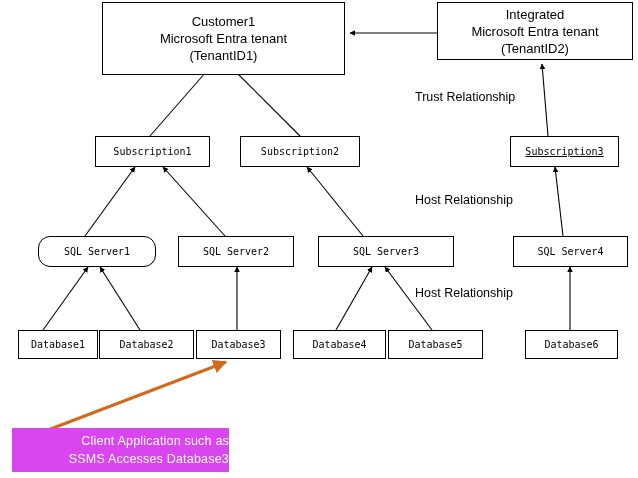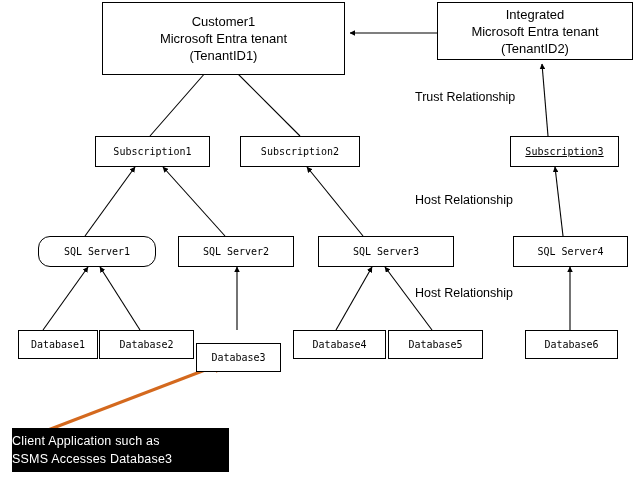--- a/index.html
+++ b/index.html
@@ -45,25 +45,25 @@
     font-size: 10px;
     line-height: 16px;
     white-space: nowrap;
   }
   .node .line {
     display: block;
   }
   .callout {
     position: absolute;
     box-sizing: border-box;
-    background: #000000;
+    background: #d946ef;
     color: #ffffff;
     display: flex;
     flex-direction: column;
-    align-items: flex-start;
+    align-items: flex-end;
     justify-content: center;
     text-align: center;
     font-family: "Liberation Sans", sans-serif;
     font-size: 12.5px;
     line-height: 18px;
     z-index: 4;
     letter-spacing: .2px;
   }
   .edge-label {
     position: absolute;
@@ -156,21 +156,21 @@
   </div>
 
   <div class="node mono" style="left:2px; top:330px; width:80px; height:29px;margin-left:16px;">
     <span>Database1</span>
   </div>
 
   <div class="node mono" style="left:99px; top:330px; width:95px; height:29px;">
     <span>Database2</span>
   </div>
 
-  <div class="node mono" style="left:196px; top:343px; width:85px; height:29px;">
+  <div class="node mono" style="left:196px; top:330px; width:85px; height:29px;">
     <span>Database3</span>
   </div>
 
   <div class="node mono" style="left:293px; top:330px; width:93px; height:29px;">
     <span>Database4</span>
   </div>
 
   <div class="node mono" style="left:388px; top:330px; width:95px; height:29px;">
     <span>Database5</span>
   </div>

